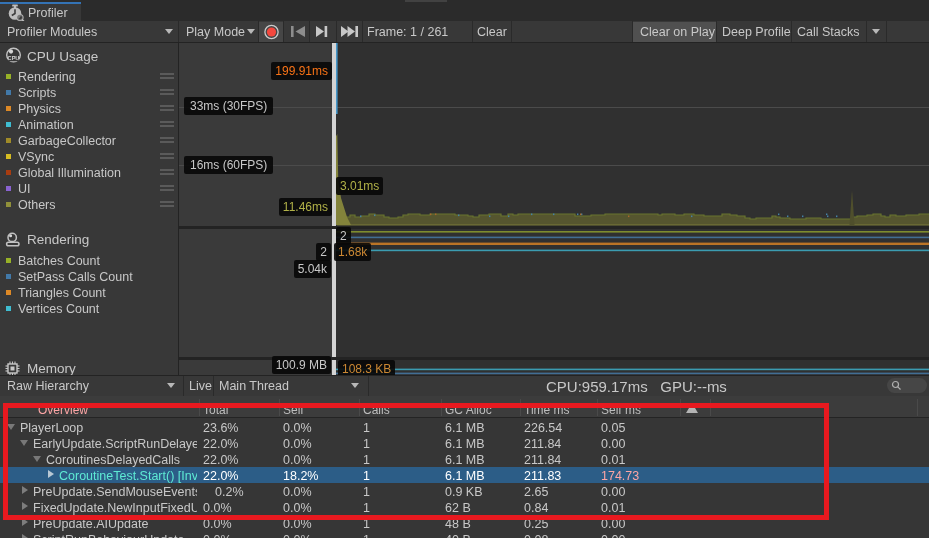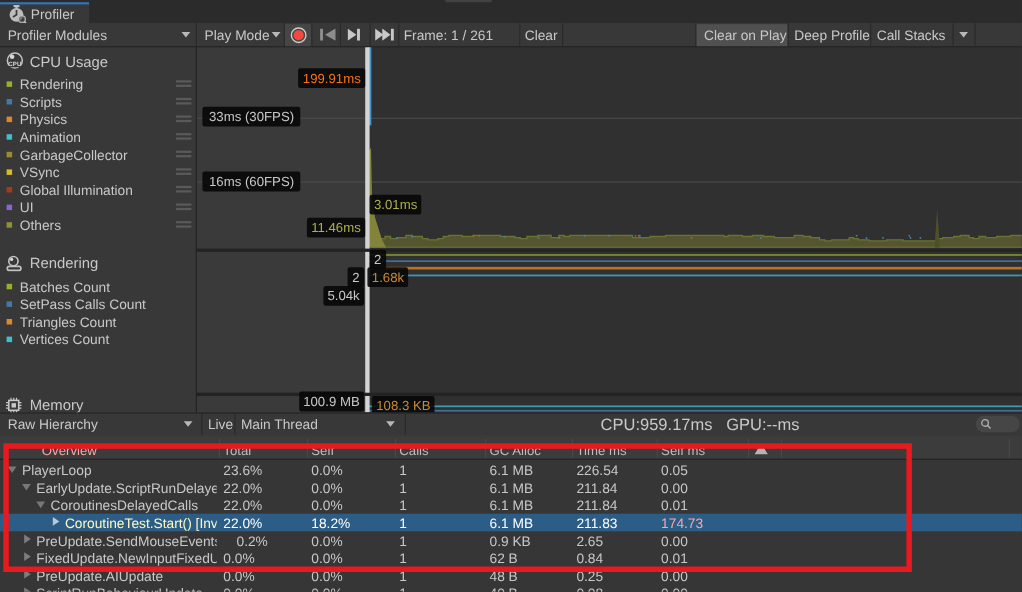--- a/index.html
+++ b/index.html
@@ -310,21 +310,21 @@
 <div class="tri-d" style="left:33px;top:456px;"></div>
 <div class="cell" style="left:46px;top:454px;">CoroutinesDelayedCalls</div>
 <div class="cell" style="left:203px;top:454px;">22.0%</div>
 <div class="cell" style="left:283px;top:454px;">0.0%</div>
 <div class="cell" style="left:363px;top:454px;">1</div>
 <div class="cell" style="left:445px;top:454px;">6.1 MB</div>
 <div class="cell" style="left:524px;top:454px;">211.84</div>
 <div class="cell" style="left:601px;top:454px;">0.01</div>
 
 <div class="tri-r" style="left:48px;top:470px;border-left-color:#b9c8d4;"></div>
-<div class="cell" style="left:59px;top:470px;width:138px;overflow:hidden;color:#fef9c3;">CoroutineTest.Start() [Inv</div>
+<div class="cell" style="left:59px;top:470px;width:138px;overflow:hidden;color:#5eead4;">CoroutineTest.Start() [Inv</div>
 <div class="cell" style="left:203px;top:470px;color:#fff;">22.0%</div>
 <div class="cell" style="left:283px;top:470px;color:#fff;">18.2%</div>
 <div class="cell" style="left:363px;top:470px;color:#fff;">1</div>
 <div class="cell" style="left:445px;top:470px;color:#fff;">6.1 MB</div>
 <div class="cell" style="left:524px;top:470px;color:#fff;">211.83</div>
 <div class="cell" style="left:601px;top:470px;color:#fca5a5;">174.73</div>
 
 <div class="tri-r" style="left:22px;top:486px;"></div>
 <div class="cell" style="left:33px;top:486px;width:164px;overflow:hidden;">PreUpdate.SendMouseEvents</div>
 <div class="cell" style="left:203px;top:486px;margin-left:12px;">0.2%</div>

